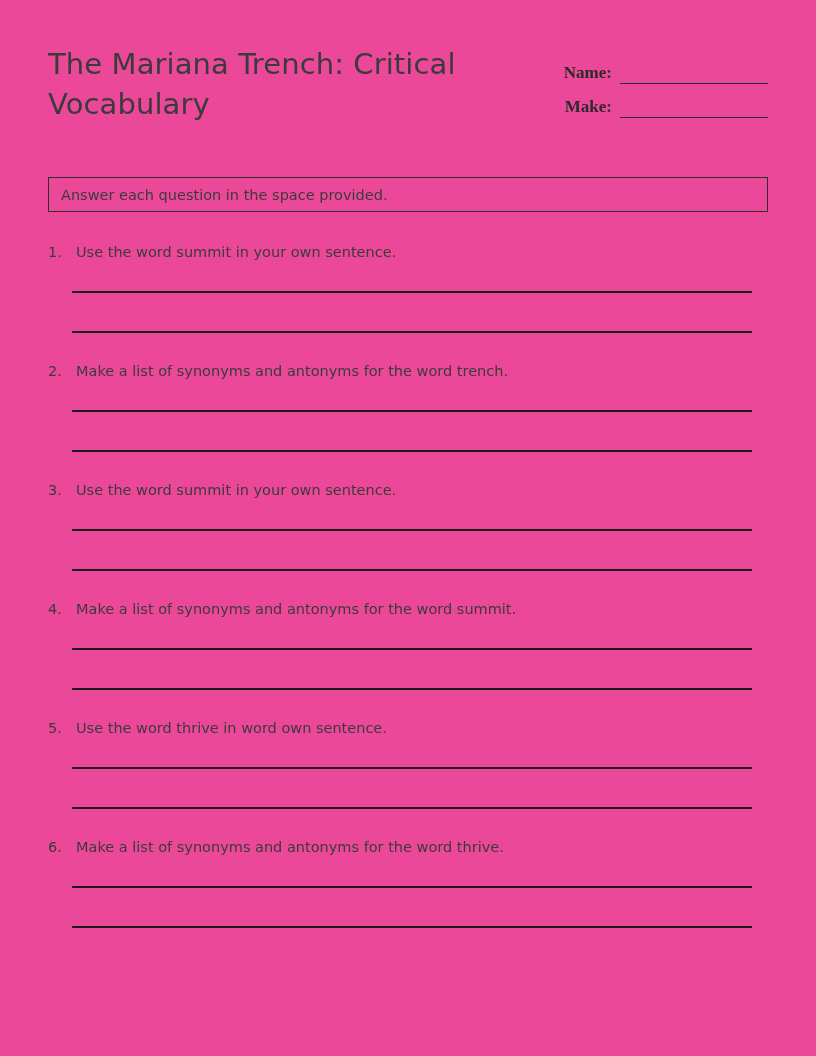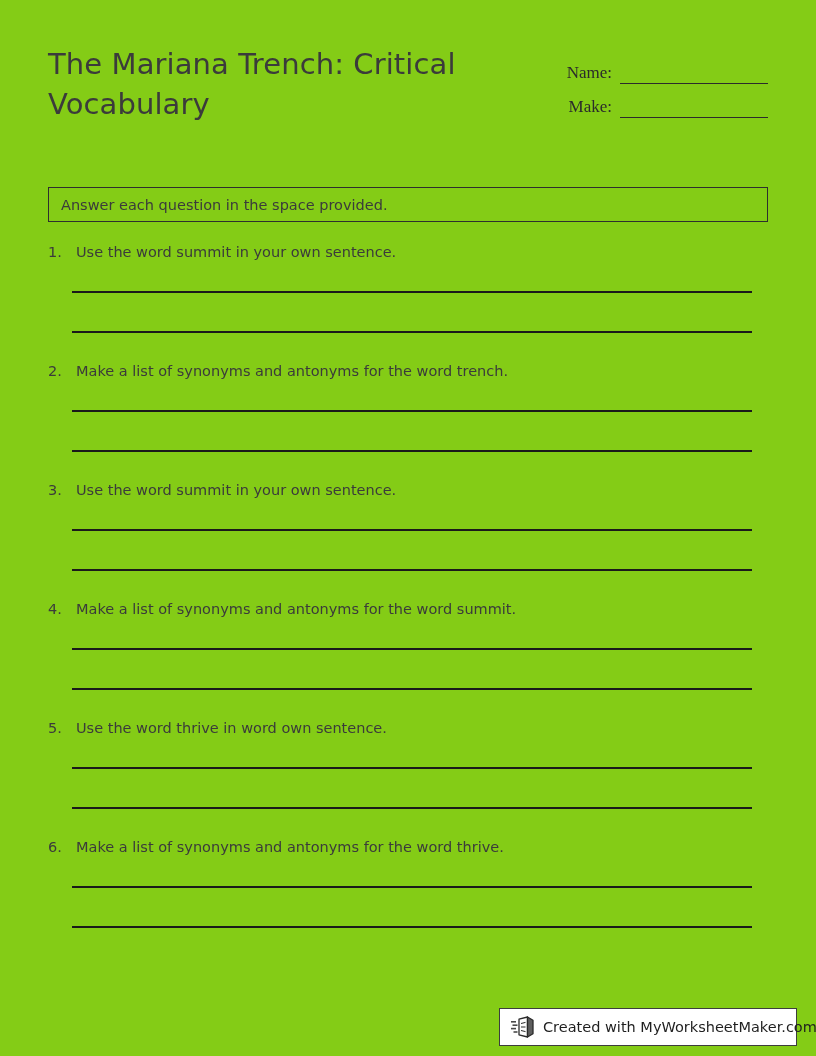--- a/index.html
+++ b/index.html
@@ -16,21 +16,21 @@
     color: #3b3b3b;
     overflow: hidden;
   }
 
   .page {
     position: absolute;
     left: 0;
     top: 0;
     width: 816px;
     height: 1056px;
-    background: #84cc16;
+    background: #ec4899;
   }
 
   
   .header {
     position: absolute;
     left: 48px;
     top: 44px;
     width: 720px;
     height: 104px;
   }
@@ -45,20 +45,21 @@
     font-weight: 400;
     color: #3b3b3b;
     letter-spacing: 0.1px;
   }
 
   .namedate {
     position: absolute;
     right: 0;
     top: 8px;
     width: 220px;
+    font-weight: bold;
   }
   .nd-row {
     display: flex;
     align-items: flex-end;
     justify-content: flex-end;
     height: 34px;
   }
   .nd-label {
     font-family: "Liberation Serif", "DejaVu Serif", serif;
     font-size: 17px;
@@ -72,21 +73,21 @@
     height: 0;
     border-bottom: 1.3px solid #2b2b2b;
     margin-left: 8px;
     margin-bottom: 2px;
   }
 
   
   .instructions {
     position: absolute;
     left: 48px;
-    top: 187px;
+    top: 177px;
     width: 720px;
     height: 35px;
     border: 1.2px solid #2e2e2e;
     box-sizing: border-box;
     display: flex;
     align-items: center;
   }
   .instructions-text {
     padding-left: 12px;
     font-size: 14.5px;
@@ -250,32 +251,14 @@
           <span class="q-num">6.</span>
           <span class="q-text">Make a list of synonyms and antonyms for the word thrive.</span>
         </div>
         <div class="q-lines">
           <div class="ans-line first"></div>
           <div class="ans-line second"></div>
         </div>
       </div>
     </div>
 
-  <div class="footer-badge">
-    <svg class="footer-logo" viewBox="0 0 26 22">
-      <g fill="#4a4a4a">
-        <rect x="0" y="5" width="5" height="1.6"></rect>
-        <rect x="1.5" y="8.4" width="5" height="1.6"></rect>
-        <rect x="0" y="11.8" width="5" height="1.6"></rect>
-        <rect x="2.5" y="15.2" width="4" height="1.6"></rect>
-      </g>
-      <path d="M8 3.2 L16.5 1 L16.5 21 L8 18.8 Z" fill="#ffffff" stroke="#2b2b2b" stroke-width="1.3" stroke-linejoin="round"></path>
-      <path d="M16.5 1 L22 4.2 L22 17.8 L16.5 21 Z" fill="#5e5e5e" stroke="#2b2b2b" stroke-width="1.3" stroke-linejoin="round"></path>
-      <g stroke="#2b2b2b" stroke-width="1">
-        <line x1="10" y1="7.5" x2="14.5" y2="6.4"></line>
-        <line x1="10" y1="11" x2="14.5" y2="11"></line>
-        <line x1="10" y1="14.5" x2="14.5" y2="15.6"></line>
-      </g>
-    </svg>
-    <span class="footer-text">Created with MyWorksheetMaker.com</span>
-  </div>
 
 </div>
 
 </body></html>

